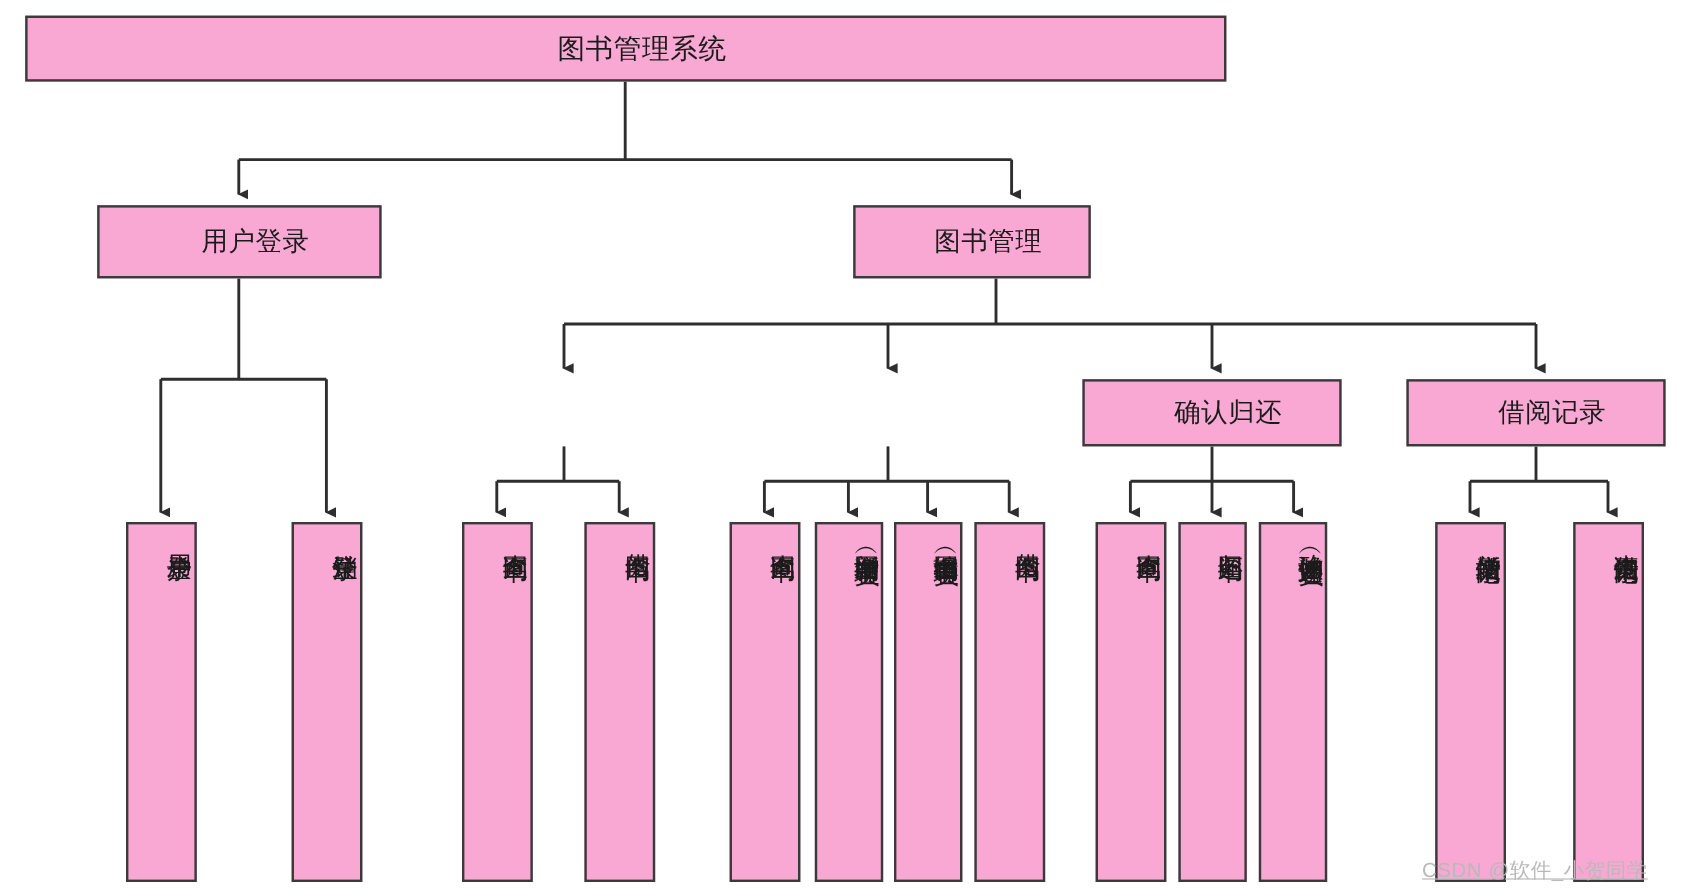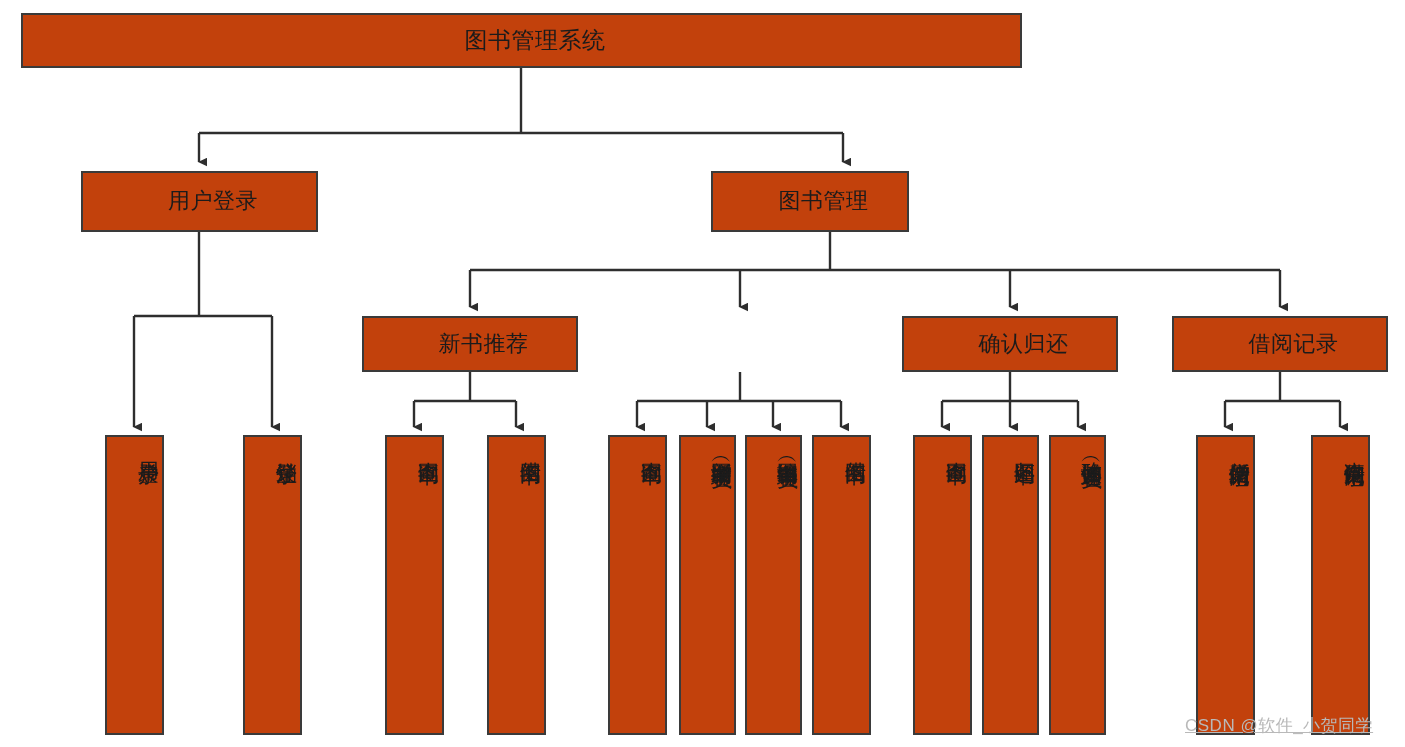--- a/index.html
+++ b/index.html
@@ -20,21 +20,21 @@
   #edges-layer {
     position: absolute;
     left: 0;
     top: 0;
     width: 1405px;
     height: 747px;
   }
   .node {
     position: absolute;
     box-sizing: border-box;
-    background: #c2410c;
+    background: #f9a8d4;
     border: 2px solid #3a3a3a;
     display: flex;
     align-items: center;
     justify-content: center;
     color: #1b1b1b;
     padding-left: 27px;
   }
   .node-label {
     display: block;
     text-align: center;
@@ -131,23 +131,20 @@
     <span class="node-label">图书管理系统</span>
   </div>
 
   <div class="node horizontal" style="left:81px; top:171px; width:237px; height:61px;">
     <span class="node-label">用户登录</span>
   </div>
   <div class="node horizontal" style="left:711px; top:171px; width:198px; height:61px;">
     <span class="node-label">图书管理</span>
   </div>
 
-  <div class="node horizontal" style="left:362px; top:316px; width:216px; height:56px;">
-    <span class="node-label">新书推荐</span>
-  </div>
   <div class="node horizontal" style="left:902px; top:316px; width:216px; height:56px;">
     <span class="node-label">确认归还</span>
   </div>
   <div class="node horizontal" style="left:1172px; top:316px; width:216px; height:56px;">
     <span class="node-label">借阅记录</span>
   </div>
 
   <div class="node vertical" style="left:105px; top:435px; width:59px; height:300px;">
     <span class="node-label">用户登录</span>
   </div>

